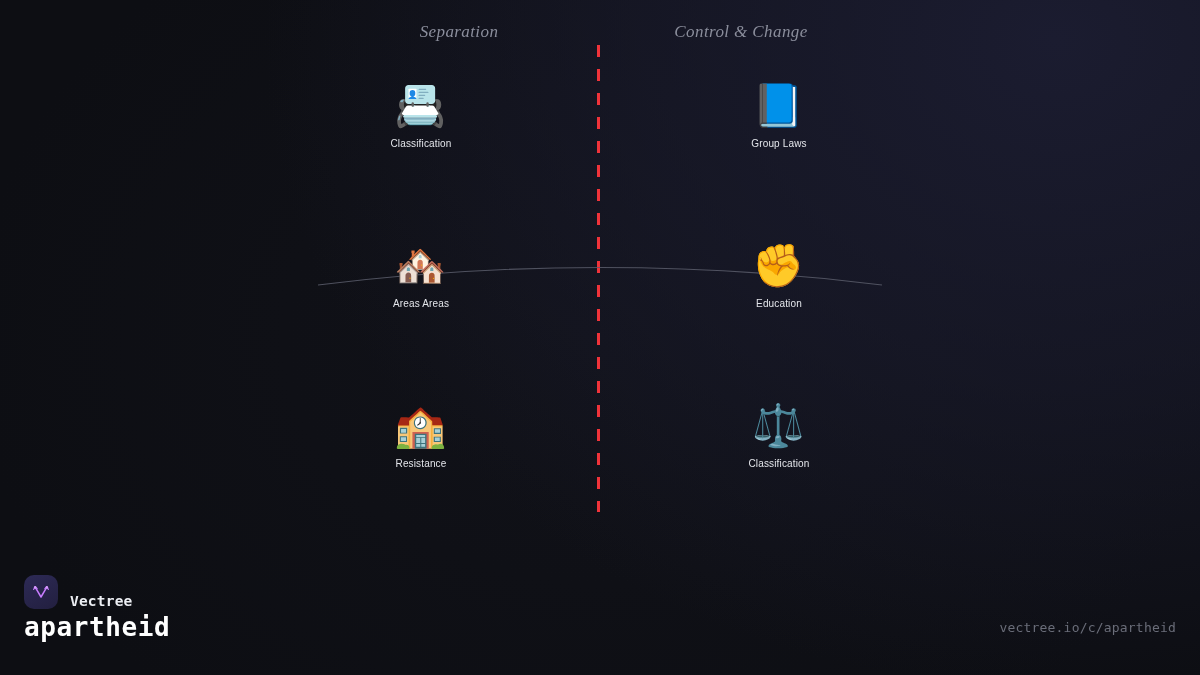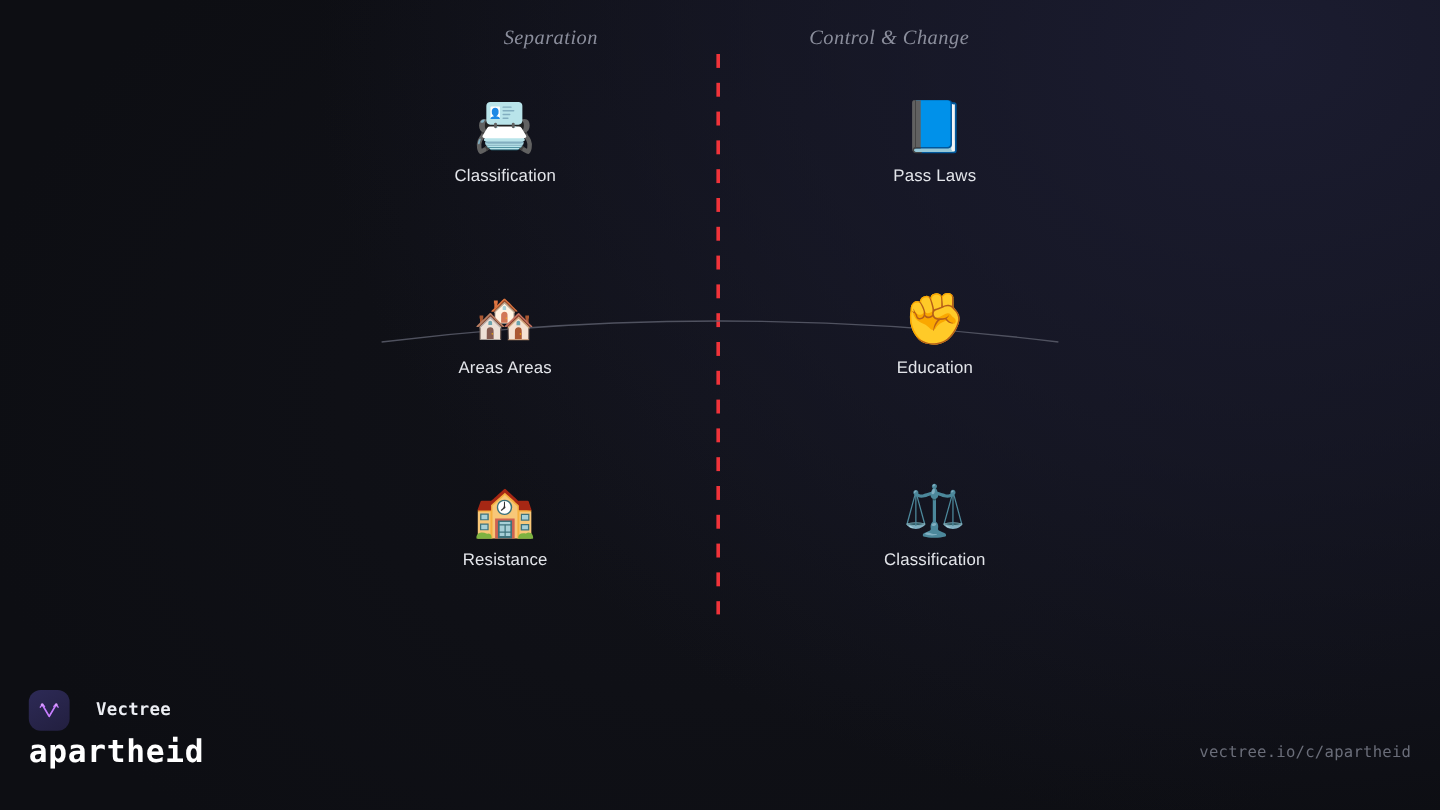--- a/index.html
+++ b/index.html
@@ -74,41 +74,41 @@
   .node .emoji {
     font-size: 42px;
     line-height: 52px;
     height: 52px;
     display: block;
     font-family: "DejaVu Sans", sans-serif;
   }
   .node .node-label {
     display: block;
     margin-top: 6px;
-    font-size: 14px;
+    font-size: 10px;
     color: #e3e5ea;
     letter-spacing: 0.15px;
     white-space: nowrap;
   }
 
   
   #footer {
     position: absolute;
     left: 0;
     bottom: 0;
     width: 1200px;
     height: 115px;
   }
   #brand-row {
     position: absolute;
     left: 24px;
     top: 15px;
     display: flex;
-    align-items: center;
-    gap: 22px;
+    align-items: flex-end;
+    gap: 12px;
   }
   #brand-logo {
     width: 34px;
     height: 34px;
     border-radius: 10px;
     background: linear-gradient(150deg, #2d2a56 0%, #221f3f 100%);
     display: flex;
     align-items: center;
     justify-content: center;
   }
@@ -154,21 +154,21 @@
     <path d="M 318 285 Q 600 250 882 285" fill="none" stroke="#5a5d6b" stroke-width="1.1" opacity="0.85"></path>
   </svg>
 
   <div class="node" style="left:421px; top:80px;">
     <span class="emoji">📇</span>
     <span class="node-label">Classification</span>
   </div>
 
   <div class="node" style="left:779px; top:80px;">
     <span class="emoji">📘</span>
-    <span class="node-label">Pass Laws</span>
+    <span class="node-label">Group Laws</span>
   </div>
 
   <div class="node" style="left:421px; top:240px;">
     <span class="emoji">🏘️</span>
     <span class="node-label">Areas Areas</span>
   </div>
 
   <div class="node" style="left:779px; top:240px;">
     <span class="emoji">✊</span>
     <span class="node-label">Education</span>

